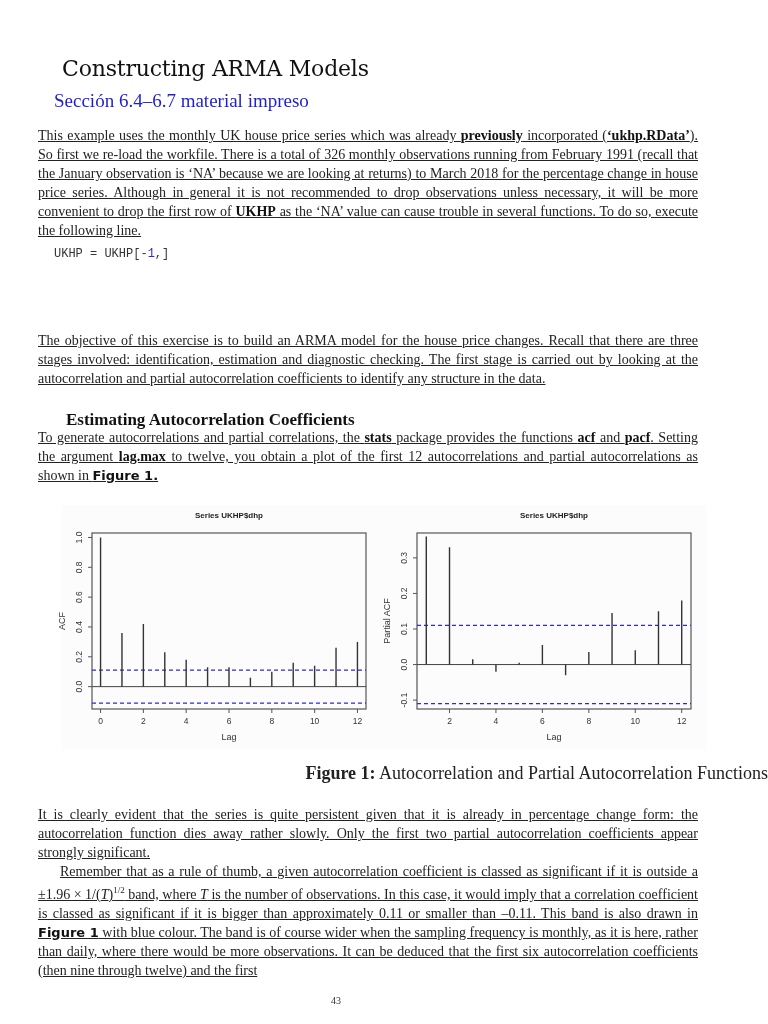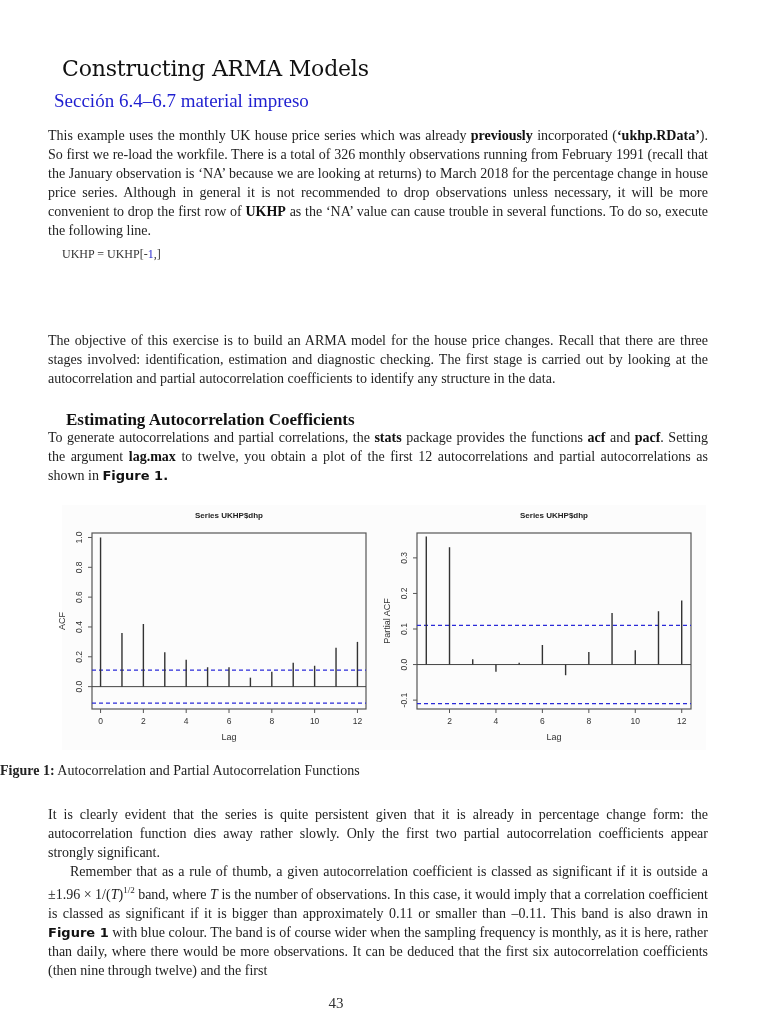--- a/index.html
+++ b/index.html
@@ -3,33 +3,33 @@
 <meta charset="utf-8">
 <style>
   html, body { margin: 0; padding: 0; background: #ffffff; }
   body { width: 768px; height: 1024px; position: relative; overflow: hidden;
          font-family: "DejaVu Serif", "Liberation Serif", serif; color: #1a1a1a; }
   .abs { position: absolute; }
   h1 { position: absolute; left: 54px; top: 48px; margin: 8px; font-size: 22px; font-weight: normal;
        font-family: "DejaVu Serif", serif; letter-spacing: -0.2px; color: #111; }
   .subtitle { position: absolute; left: 54px; top: 90px; font-size: 19px; color: #1f1fd0;
               font-family: "Liberation Serif", serif; }
-  .para { position: absolute; left: 48px; width: 660px; font-size: 14px; line-height: 19px;
-          font-family: "Liberation Serif", serif; text-align: justify; color: #222; }
+  .para { position: absolute; left: 38px; width: 660px; font-size: 14px; line-height: 19px;
+          font-family: "Liberation Serif", serif; text-align: justify; color: #222; text-decoration: underline; }
   .para b { color: #111; }
-  .code { position: absolute; left: 62px; top: 247px; font-family: Liberation Serif, serif;
+  .code { position: absolute; left: 54px; top: 247px; font-family: Liberation Mono, monospace;
           font-size: 12px; color: #333; }
   .code .num { color: #2a2ad0; }
   h2 { position: absolute; left: 54px; top: 398px; margin: 12px; font-size: 17px; font-weight: bold;
        font-family: "Liberation Serif", serif; color: #111; }
   .figwrap { position: absolute; left: 62px; top: 505px; width: 644px; height: 245px; background: #fcfcfc; }
-  .caption { position: absolute; left: 0; width: 768px; top: 763px; text-align: left; font-size: 14px;
+  .caption { position: absolute; left: 0; width: 768px; top: 763px; text-align: right; font-size: 18px;
              font-family: "Liberation Serif", serif; color: #222; }
   .caption b { font-weight: bold; }
-  .pagenum { position: absolute; left: 0; width: 672px; top: 995px; text-align: center; font-size: 15px;
+  .pagenum { position: absolute; left: 0; width: 672px; top: 995px; text-align: center; font-size: 10px;
              font-family: "Liberation Serif", serif; color: #333; }
   .indent { text-indent: 22px; }
   svg text { font-family: "Liberation Sans", sans-serif; }
 </style>
 </head>
 <body>
 
 <h1>Constructing ARMA Models</h1>
 <div class="subtitle">Sección 6.4–6.7 material impreso</div>
 

